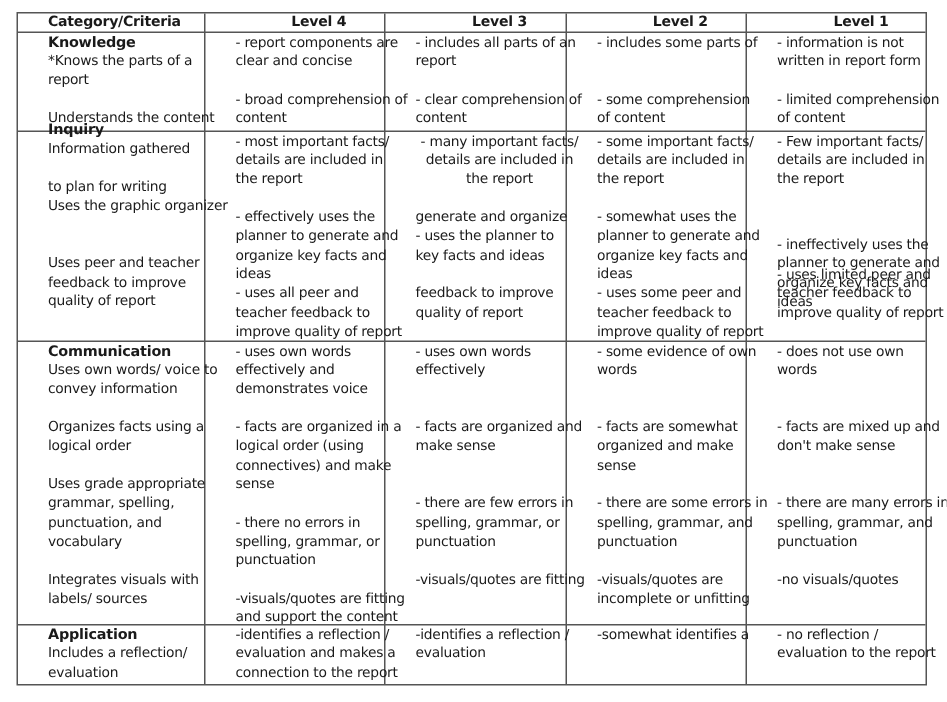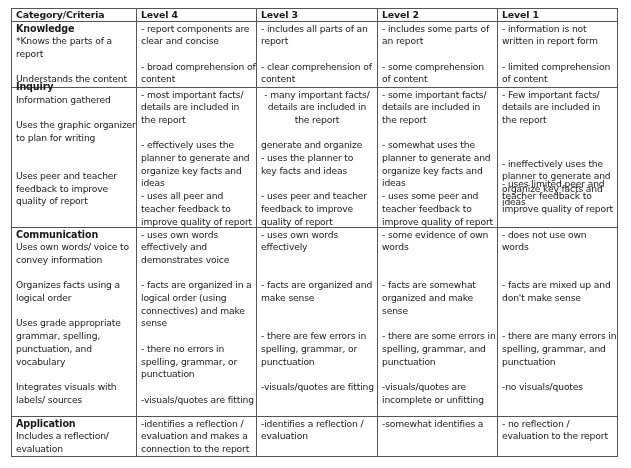--- a/index.html
+++ b/index.html
@@ -41,23 +41,25 @@
     }
     .cell {
       position: absolute;
       box-sizing: border-box;
       padding: 0 4px;
       font-size: 9.2px;
       line-height: 12.7px;
       letter-spacing: -0.15px;
       white-space: nowrap;
       overflow: hidden;
+      margin-left: 16px;
     }
     .hdr {
       font-weight: bold;
+      text-align: center;
       font-size: 9.4px;
     }
     .cat-title {
       font-weight: bold;
       font-size: 9.6px;
       display: block;
     }
     .line {
       display: block;
     }
@@ -115,21 +117,20 @@
           <span class="line">report</span>
         </div>
         <div class="seg" style="top: 38.1px;">
           <span class="line">- clear comprehension of</span>
           <span class="line">content</span>
         </div>
       </div>
       <div class="cell" style="left: 366px; width: 119px; top: 13.5px; height: 65px;">
         <div class="seg" style="top: 0px;">
           <span class="line">- includes some parts of</span>
-          <span class="line">an report</span>
         </div>
         <div class="seg" style="top: 38.1px;">
           <span class="line">- some comprehension</span>
           <span class="line">of content</span>
         </div>
       </div>
       <div class="cell" style="left: 486px; width: 120px; top: 13.5px; height: 65px;">
         <div class="seg" style="top: 0px;">
           <span class="line">- information is not</span>
           <span class="line">written in report form</span>
@@ -138,22 +139,22 @@
           <span class="line">- limited comprehension</span>
           <span class="line">of content</span>
         </div>
       </div>
       <div class="cell" style="left: 0px; width: 124px; top: 72px; height: 139px;">
         <span class="cat-title seg" style="top: 0px;">Inquiry</span>
         <div class="seg" style="top: 12.7px;">
           <span class="line">Information gathered</span>
         </div>
         <div class="seg" style="top: 38.1px;">
+          <span class="line">to plan for writing</span>
           <span class="line">Uses the graphic organizer</span>
-          <span class="line">to plan for writing</span>
         </div>
         <div class="seg" style="top: 88.9px;">
           <span class="line">Uses peer and teacher</span>
           <span class="line">feedback to improve</span>
           <span class="line">quality of report</span>
         </div>
       </div>
       <div class="cell" style="left: 125px; width: 119px; top: 79.5px; height: 139px;">
         <div class="seg" style="top: 0px;">
           <span class="line">- most important facts/</span>
@@ -177,21 +178,20 @@
           <span class="line">- many important facts/</span>
           <span class="line">details are included in</span>
           <span class="line">the report</span>
         </div>
         <div class="seg" style="top: 50.8px;">
           <span class="line">generate and organize</span>
           <span class="line">- uses the planner to</span>
           <span class="line">key facts and ideas</span>
         </div>
         <div class="seg" style="top: 101.6px;">
-          <span class="line">- uses peer and teacher</span>
           <span class="line">feedback to improve</span>
           <span class="line">quality of report</span>
         </div>
       </div>
       <div class="cell" style="left: 366px; width: 119px; top: 79.5px; height: 139px;">
         <div class="seg" style="top: 0px;">
           <span class="line">- some important facts/</span>
           <span class="line">details are included in</span>
           <span class="line">the report</span>
         </div>
@@ -258,20 +258,21 @@
           <span class="line">connectives) and make</span>
           <span class="line">sense</span>
         </div>
         <div class="seg" style="top: 114.3px;">
           <span class="line">- there no errors in</span>
           <span class="line">spelling, grammar, or</span>
           <span class="line">punctuation</span>
         </div>
         <div class="seg" style="top: 165.1px;">
           <span class="line">-visuals/quotes are fitting</span>
+          <span class="line">and support the content</span>
         </div>
       </div>
       <div class="cell" style="left: 245px; width: 120px; top: 219.5px; height: 188px;">
         <div class="seg" style="top: 0px;">
           <span class="line">- uses own words</span>
           <span class="line">effectively</span>
         </div>
         <div class="seg" style="top: 50.8px;">
           <span class="line">- facts are organized and</span>
           <span class="line">make sense</span>

